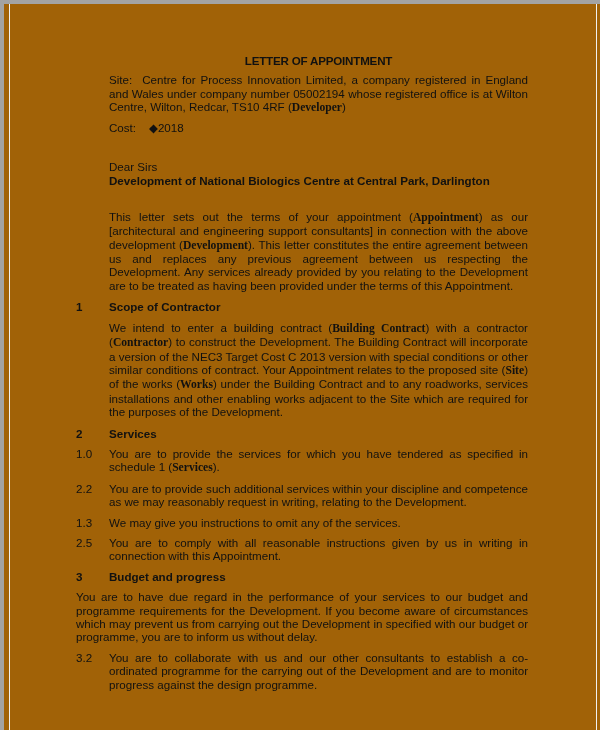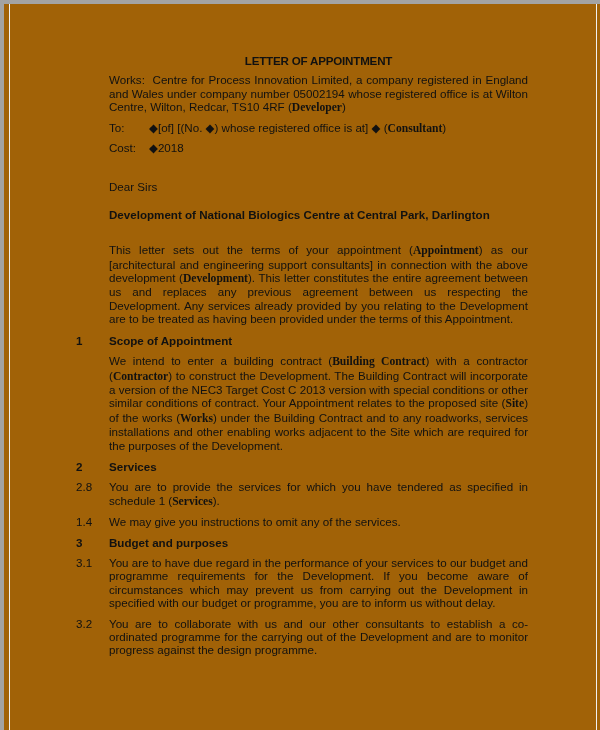--- a/index.html
+++ b/index.html
@@ -18,83 +18,86 @@
   }
   .title { text-align: center; font-weight: bold; font-size: 11.6px; margin-left: 33px; margin-bottom: 6px; letter-spacing: -0.2px; }
   .ind { margin-left: 33px; }
   .just { text-align: justify; }
   p { margin: 0; }
   b { font-weight: bold; font-family: Liberation Serif, serif; }
   .from { margin-bottom: 6px; }
   .row { display: flex; margin-bottom: 6px; }
   .row .lbl { width: 40px; flex: none; }
   .gap-l { height: 20px; }
-  .dear { margin-bottom: 14px; }
+  .dear { margin-bottom: 1px; }
   .subject { font-weight: bold; margin-bottom: 22px; }
   .para { margin-bottom: 8px; }
   .clause { display: flex; margin-bottom: 7px; }
   .clause .num { width: 33px; flex: none; }
   .clause .body { flex: 1; text-align: justify; }
   .head .num, .head .body { font-weight: bold; }
   .head { margin-bottom: 7px; }
 </style>
 </head>
 <body>
 
 <div class="page">
   <div class="inner-line-l"></div>
   <div class="inner-line-r"></div>
 
   <div class="doc">
     <div class="title">LETTER OF APPOINTMENT</div>
 
-    <p class="ind just from"><span>Works:</span>&nbsp; <span>Centre for Process Innovation Limited, a company registered in England and Wales under company number 05002194 whose registered office is at Wilton Centre, Wilton, Redcar, TS10 4RF (</span><b>Developer</b><span>)</span></p>
+    <p class="ind just from"><span>Site:</span>&nbsp; <span>Centre for Process Innovation Limited, a company registered in England and Wales under company number 05002194 whose registered office is at Wilton Centre, Wilton, Redcar, TS10 4RF (</span><b>Developer</b><span>)</span></p>
 
-    <div class="ind row">
-      <span class="lbl">To:</span>
-      <span><span>◆[of] [(No. ◆) whose registered office is at] ◆ (</span><b>Consultant</b><span>)</span></span>
-    </div>
 
     <div class="ind row">
       <span class="lbl">Cost:</span>
       <span>◆2018</span>
     </div>
 
     <div class="gap-l"></div>
 
     <p class="ind dear">Dear Sirs</p>
     <p class="ind subject">Development of National Biologics Centre at Central Park, Darlington</p>
 
     <p class="ind just para"><span>This letter sets out the terms of your appointment (</span><b>Appointment</b><span>) as our [architectural and engineering support consultants] in connection with the above development (</span><b>Development</b><span>). This letter constitutes the entire agreement between us and replaces any previous agreement between us respecting the Development. Any services already provided by you relating to the Development are to be treated as having been provided under the terms of this Appointment.</span></p>
 
     <div class="clause head">
       <span class="num">1</span>
-      <span class="body">Scope of Appointment</span>
+      <span class="body">Scope of Contractor</span>
     </div>
     <p class="ind just para"><span>We intend to enter a building contract (</span><b>Building Contract</b><span>) with a contractor (</span><b>Contractor</b><span>) to construct the Development. The Building Contract will incorporate a version of the NEC3 Target Cost C 2013 version with special conditions or other similar conditions of contract. Your Appointment relates to the proposed site (</span><b>Site</b><span>) of the works (</span><b>Works</b><span>) under the Building Contract and to any roadworks, services installations and other enabling works adjacent to the Site which are required for the purposes of the Development.</span></p>
 
     <div class="clause head">
       <span class="num">2</span>
       <span class="body">Services</span>
     </div>
     <div class="clause">
-      <span class="num">2.8</span>
+      <span class="num">1.0</span>
       <span class="body"><span>You are to provide the services for which you have tendered as specified in schedule 1 (</span><b>Services</b><span>).</span></span>
     </div>
     <div class="clause">
-      <span class="num">1.4</span>
+      <span class="num">2.2</span>
+      <span class="body">You are to provide such additional services within your discipline and competence as we may reasonably request in writing, relating to the Development.</span>
+    </div>
+    <div class="clause">
+      <span class="num">1.3</span>
       <span class="body">We may give you instructions to omit any of the services.</span>
+    </div>
+    <div class="clause">
+      <span class="num">2.5</span>
+      <span class="body">You are to comply with all reasonable instructions given by us in writing in connection with this Appointment.</span>
     </div>
 
     <div class="clause head">
       <span class="num">3</span>
-      <span class="body">Budget and purposes</span>
+      <span class="body">Budget and progress</span>
     </div>
     <div class="clause">
-      <span class="num">3.1</span>
       <span class="body">You are to have due regard in the performance of your services to our budget and programme requirements for the Development. If you become aware of circumstances which may prevent us from carrying out the Development in specified with our budget or programme, you are to inform us without delay.</span>
     </div>
     <div class="clause">
       <span class="num">3.2</span>
       <span class="body">You are to collaborate with us and our other consultants to establish a co-ordinated programme for the carrying out of the Development and are to monitor progress against the design programme.</span>
     </div>
   </div>
 </div>
 
 </body></html>

